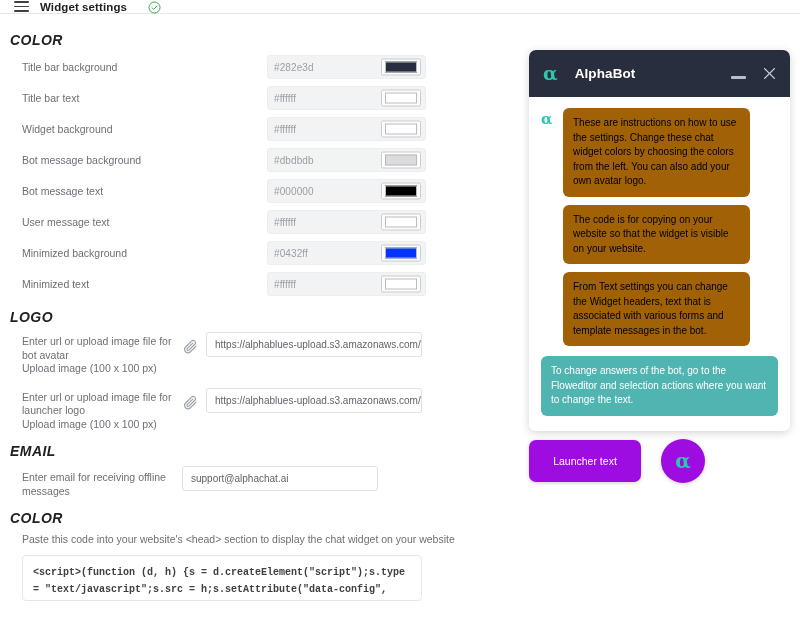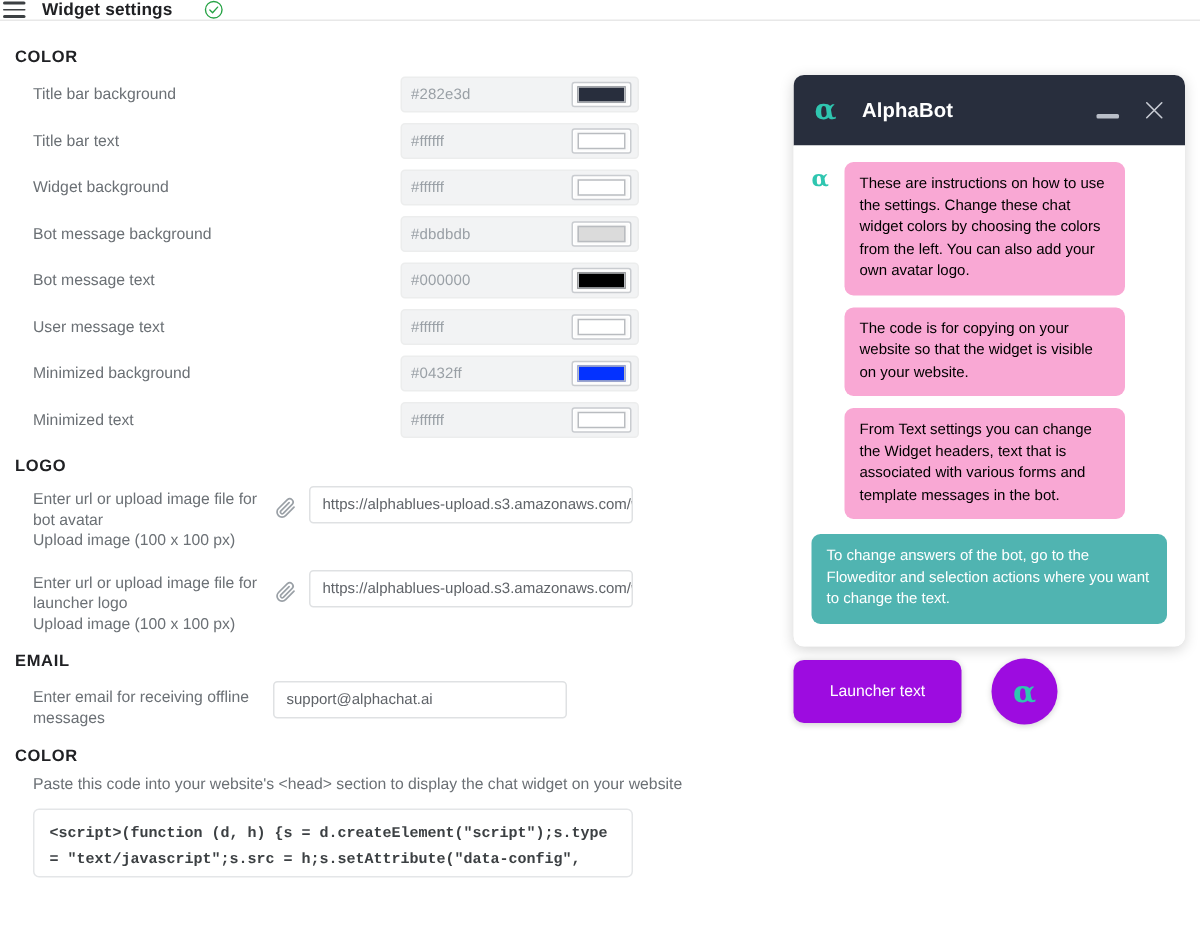--- a/index.html
+++ b/index.html
@@ -11,42 +11,42 @@
     font-family: "Liberation Sans", sans-serif;
     -webkit-font-smoothing: antialiased;
   }
 
   
   .appbar {
     height: 14px;
     display: flex;
     align-items: center;
     gap: 11px;
-    padding: 0 2px;
+    padding: 0 14px;
     border-bottom: 1px solid #e8e8e8;
     background: #ffffff;
   }
   .hamburger { width: 15px; height: 11px; display: flex; flex-direction: column; justify-content: space-between; cursor: pointer; }
   .hamburger i { display: block; height: 1.6px; width: 100%; background: #3c4043; border-radius: 1px; }
   .appbar-title { font-size: 11.5px; font-weight: bold; color: #202124; letter-spacing: .1px; }
   .check-icon { width: 13px; height: 13px; margin-left: 10px; display: inline-block; }
 
   
   .page { position: relative; width: 800px; height: 589px; }
 
   .settings {
     position: absolute; left: 0; top: 0;
     width: 470px; height: 589px;
     padding: 18px 0 0 0;
     overflow: hidden;
   }
 
   .section-title {
-    font-size: 11px; font-weight: bold; color: #202124;
-    letter-spacing: .45px; margin: 0 0 7px 10px;
+    font-size: 14px; font-weight: bold; color: #202124;
+    letter-spacing: .45px; margin: 0 0 7px 10px; font-style: italic;
   }
   .section-title.logo { margin-top: 13px; }
   .section-title.email { margin-top: 9px; }
   .section-title.code { margin-top: 12px; }
 
   .row {
     display: flex; align-items: flex-start;
     margin-bottom: 7px;
     padding-left: 22px;
   }
@@ -179,21 +179,21 @@
     line-height: 16px; padding-top: 3px;
   }
   .bot-avatar.blank { color: transparent; }
   .bubble {
     border-radius: 6px;
     padding: 8px 10px;
     font-size: 10px;
     line-height: 14.5px;
     max-width: 187px;
   }
-  .bubble.bot { background: #f9a8d4; color: #000000; }
+  .bubble.bot { background: #a16207; color: #000000; }
   .bubble.user { background: #50b4b1; color: #ffffff; max-width: 100%; }
   .user-row { display: flex; margin-top: 10px; }
 
   .launcher-bar {
     position: absolute;
     left: 529px; top: 425px;
     display: flex; align-items: center; gap: 20px;
   }
   .launcher-pill {
     width: 112px; height: 42px;

